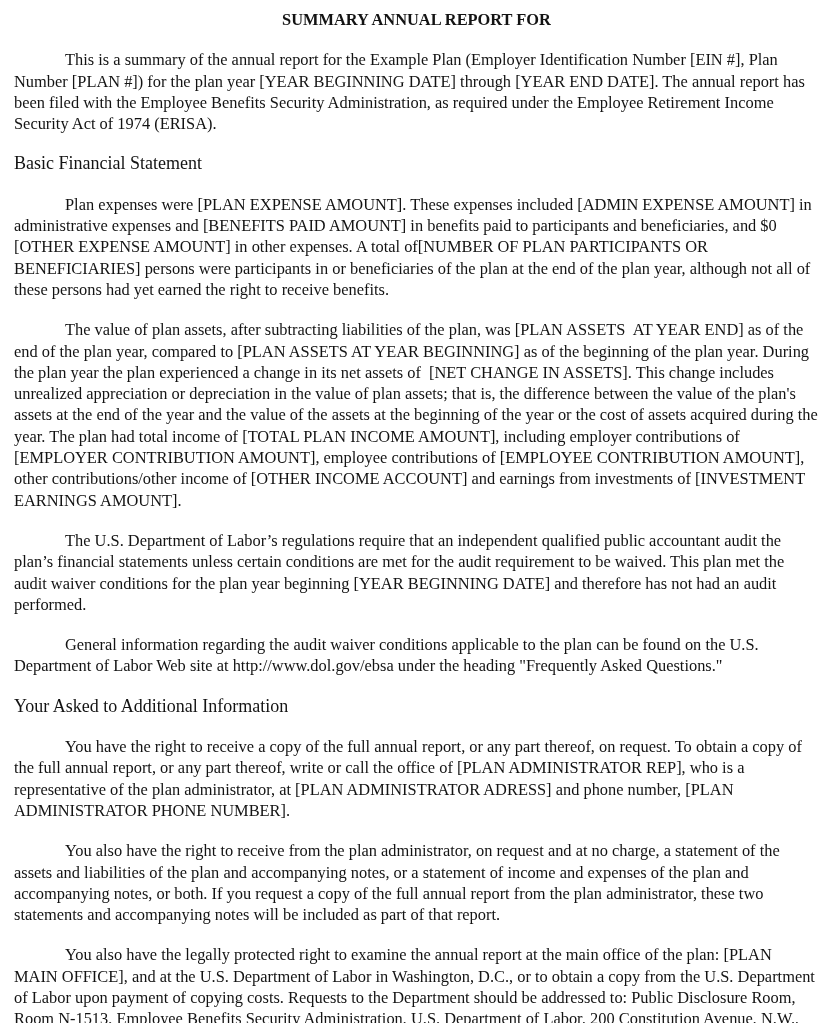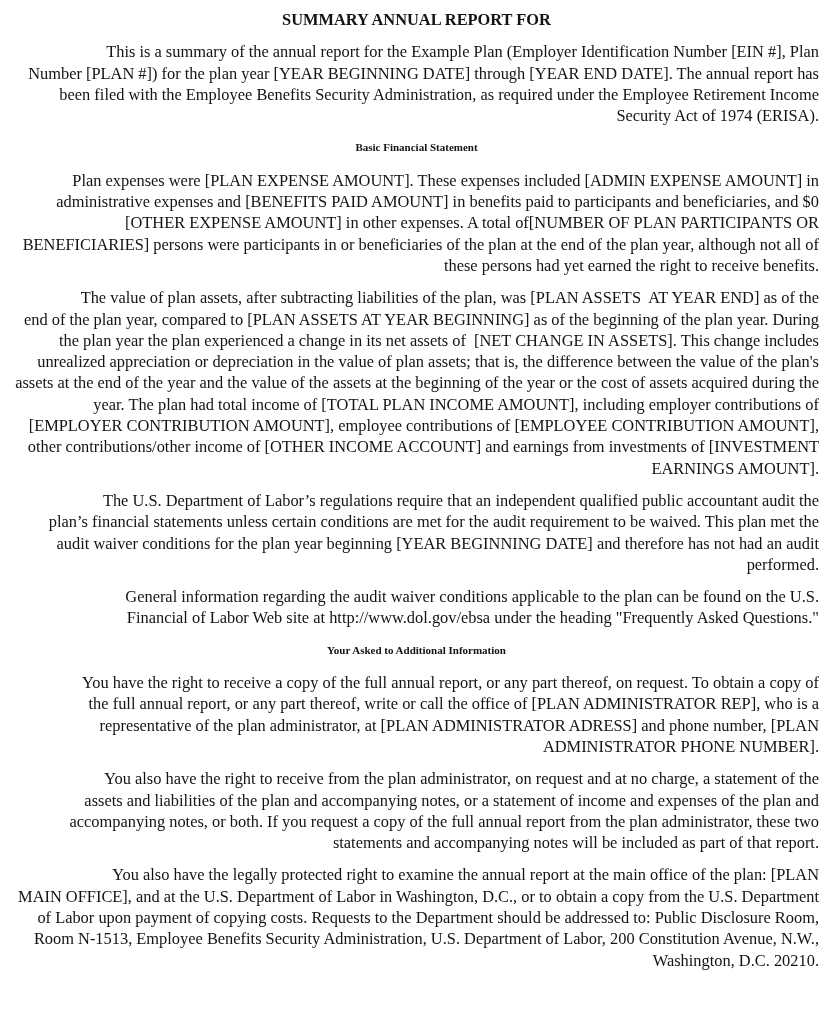--- a/index.html
+++ b/index.html
@@ -21,29 +21,29 @@
   }
   .doc-title {
     text-align: center;
     font-weight: bold;
     margin: 2px 0 11px 0;
   }
   .doc-title .title-line {
     display: block;
   }
   .section-heading {
-    text-align: center;
-    font-weight: bold;
-    font-size: 11px;
+    text-align: left;
+    font-weight: normal;
+    font-size: 18px;
     margin: 11px 0;
   }
   p.body-para {
-    margin: 11px 0;
+    margin: 19px 0;
     text-indent: 51px;
-    text-align: right;
+    text-align: left;
     white-space: pre-wrap;
   }
 </style>
 </head>
 <body>
 
 <div class="page">
 
   <div class="doc-title">
     <span class="title-line">SUMMARY ANNUAL REPORT FOR</span>
@@ -52,21 +52,21 @@
   <p class="body-para">This is a summary of the annual report for the Example Plan (Employer Identification Number [EIN #], Plan Number [PLAN #]) for the plan year [YEAR BEGINNING DATE] through [YEAR END DATE]. The annual report has been filed with the Employee Benefits Security Administration, as required under the Employee Retirement Income Security Act of 1974 (ERISA).</p>
 
   <div class="section">
     <div class="section-heading">Basic Financial Statement</div>
     <p class="body-para">Plan expenses were [PLAN EXPENSE AMOUNT]. These expenses included [ADMIN EXPENSE AMOUNT] in administrative expenses and [BENEFITS PAID AMOUNT] in benefits paid to participants and beneficiaries, and $0 [OTHER EXPENSE AMOUNT] in other expenses. A total of[NUMBER OF PLAN PARTICIPANTS OR BENEFICIARIES] persons were participants in or beneficiaries of the plan at the end of the plan year, although not all of these persons had yet earned the right to receive benefits.</p>
     <p class="body-para">The value of plan assets, after subtracting liabilities of the plan, was [PLAN ASSETS  AT YEAR END] as of the end of the plan year, compared to [PLAN ASSETS AT YEAR BEGINNING] as of the beginning of the plan year. During the plan year the plan experienced a change in its net assets of  [NET CHANGE IN ASSETS]. This change includes unrealized appreciation or depreciation in the value of plan assets; that is, the difference between the value of the plan's assets at the end of the year and the value of the assets at the beginning of the year or the cost of assets acquired during the year. The plan had total income of [TOTAL PLAN INCOME AMOUNT], including employer contributions of [EMPLOYER CONTRIBUTION AMOUNT], employee contributions of [EMPLOYEE CONTRIBUTION AMOUNT], other contributions/other income of [OTHER INCOME ACCOUNT] and earnings from investments of [INVESTMENT EARNINGS AMOUNT].</p>
   </div>
 
   <div class="section">
     <p class="body-para">The U.S. Department of Labor’s regulations require that an independent qualified public accountant audit the plan’s financial statements unless certain conditions are met for the audit requirement to be waived. This plan met the audit waiver conditions for the plan year beginning [YEAR BEGINNING DATE] and therefore has not had an audit performed.</p>
-    <p class="body-para">General information regarding the audit waiver conditions applicable to the plan can be found on the U.S. Financial of Labor Web site at http://www.dol.gov/ebsa under the heading "Frequently Asked Questions."</p>
+    <p class="body-para">General information regarding the audit waiver conditions applicable to the plan can be found on the U.S. Department of Labor Web site at http://www.dol.gov/ebsa under the heading "Frequently Asked Questions."</p>
   </div>
 
   <div class="section">
     <div class="section-heading">Your Asked to Additional Information</div>
     <p class="body-para">You have the right to receive a copy of the full annual report, or any part thereof, on request. To obtain a copy of the full annual report, or any part thereof, write or call the office of [PLAN ADMINISTRATOR REP], who is a representative of the plan administrator, at [PLAN ADMINISTRATOR ADRESS] and phone number, [PLAN ADMINISTRATOR PHONE NUMBER].</p>
     <p class="body-para">You also have the right to receive from the plan administrator, on request and at no charge, a statement of the assets and liabilities of the plan and accompanying notes, or a statement of income and expenses of the plan and accompanying notes, or both. If you request a copy of the full annual report from the plan administrator, these two statements and accompanying notes will be included as part of that report.</p>
     <p class="body-para">You also have the legally protected right to examine the annual report at the main office of the plan: [PLAN MAIN OFFICE], and at the U.S. Department of Labor in Washington, D.C., or to obtain a copy from the U.S. Department of Labor upon payment of copying costs. Requests to the Department should be addressed to: Public Disclosure Room, Room N-1513, Employee Benefits Security Administration, U.S. Department of Labor, 200 Constitution Avenue, N.W., Washington, D.C. 20210.</p>
   </div>
 
 </div>

